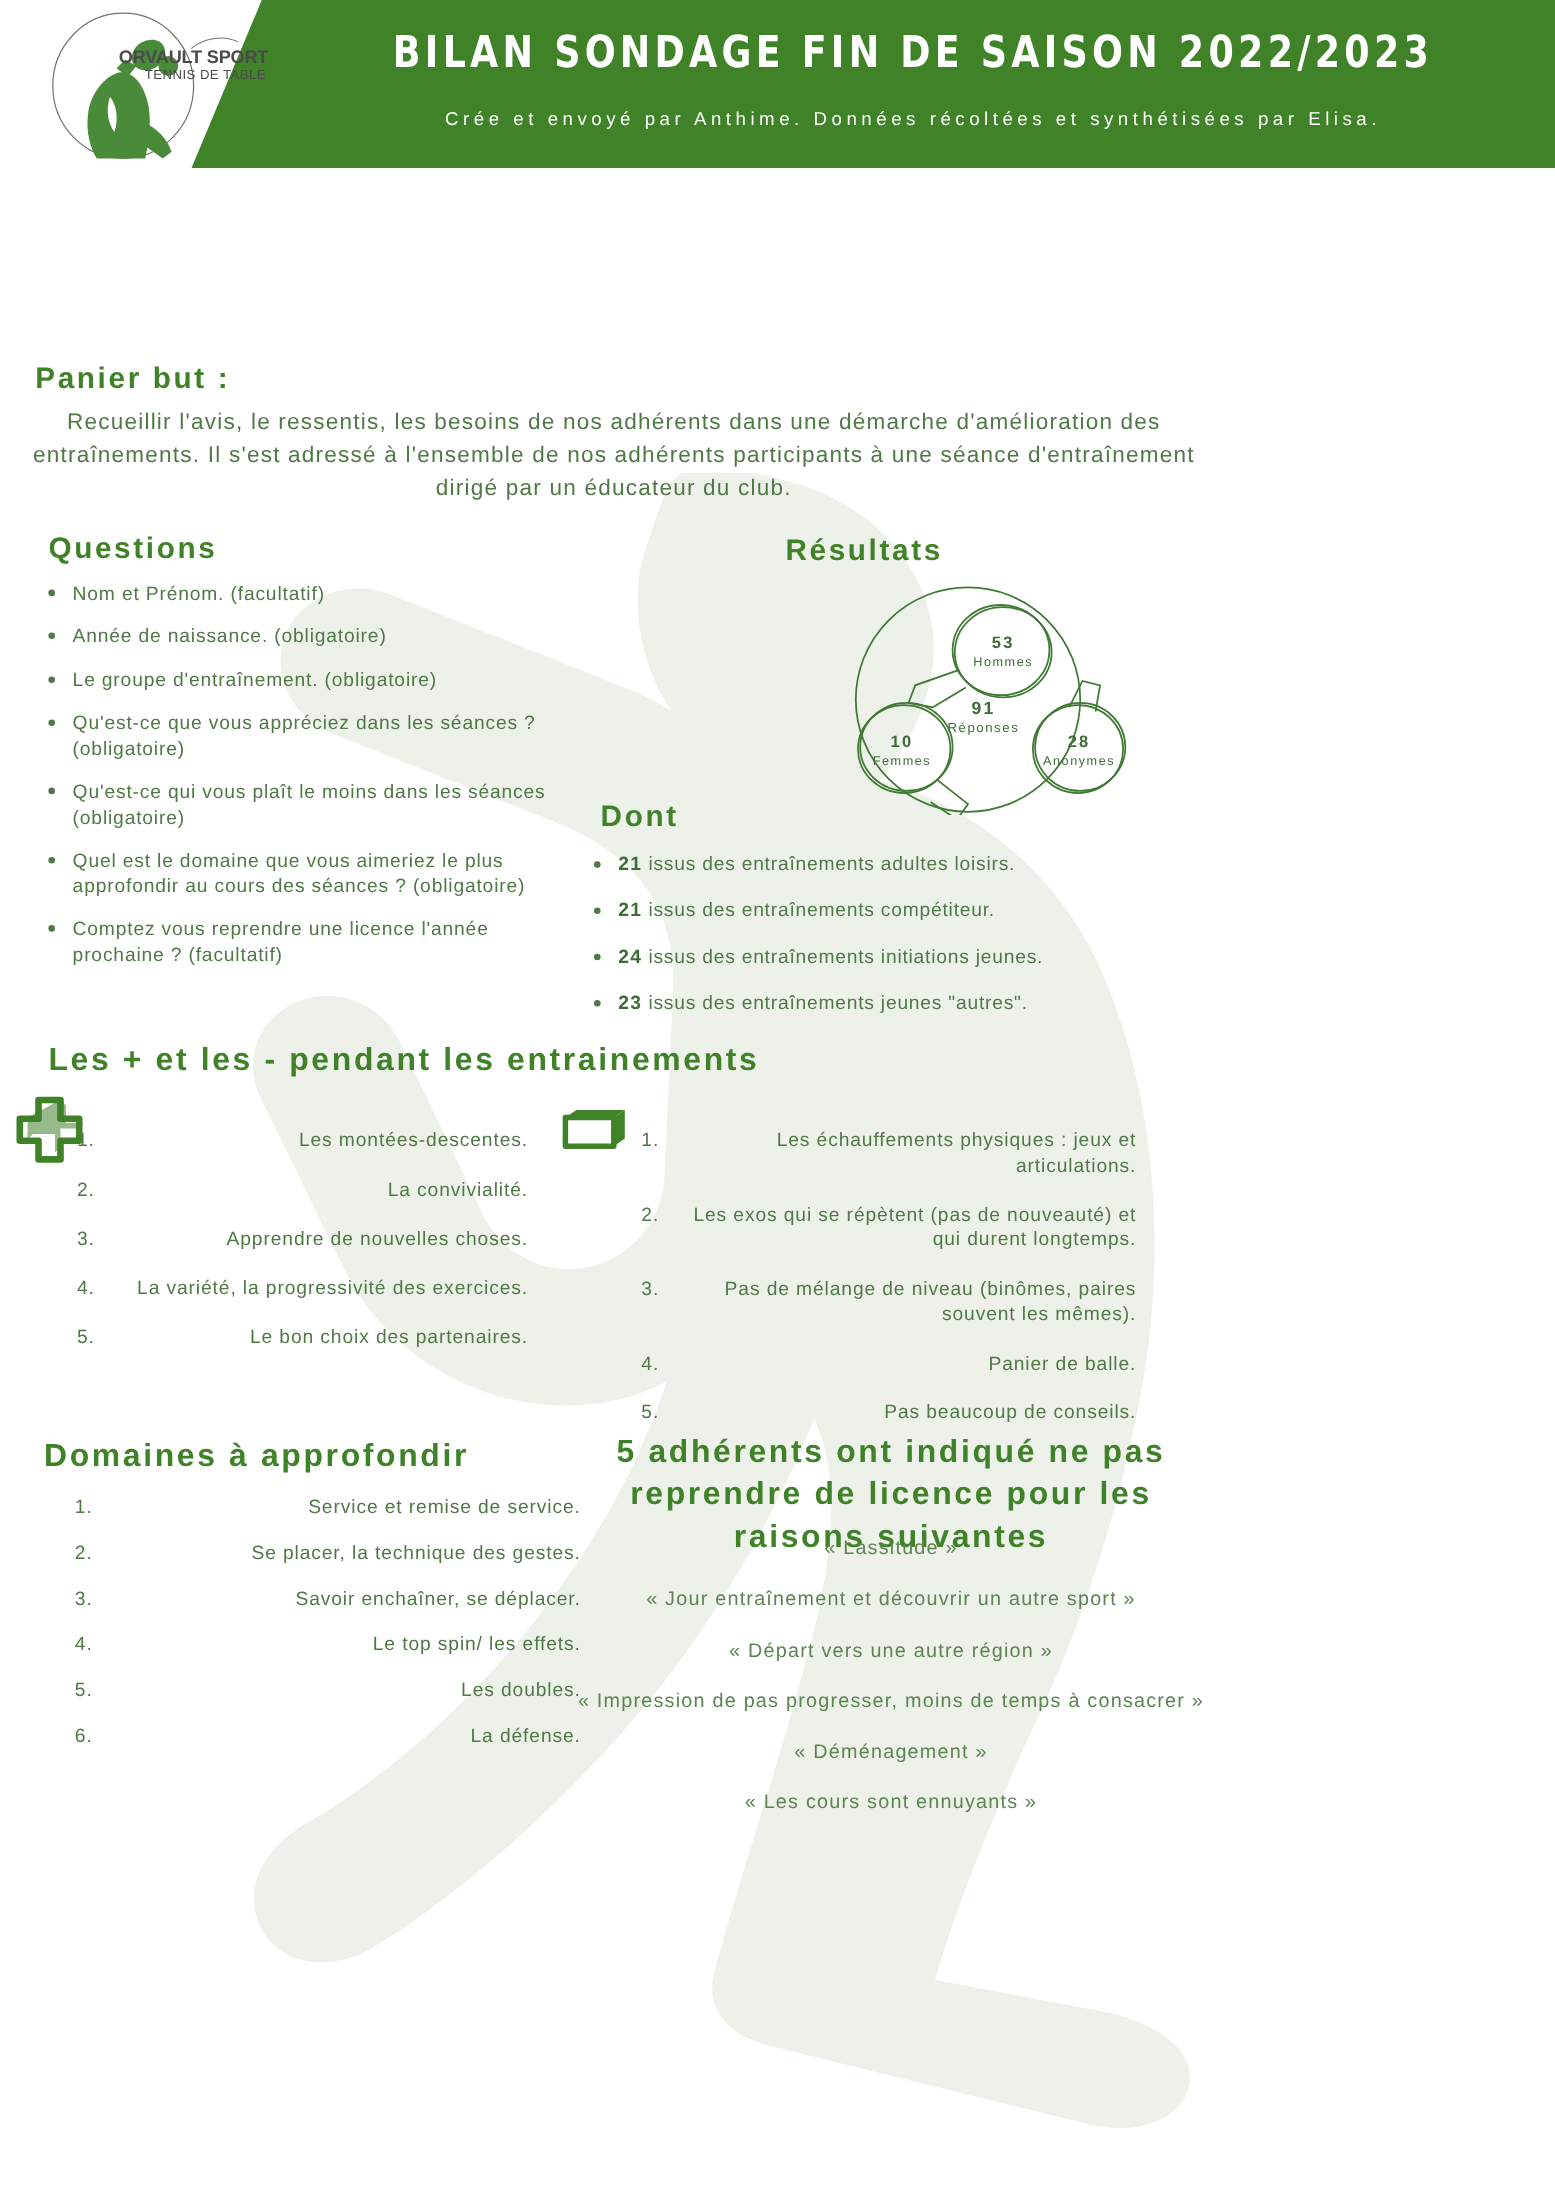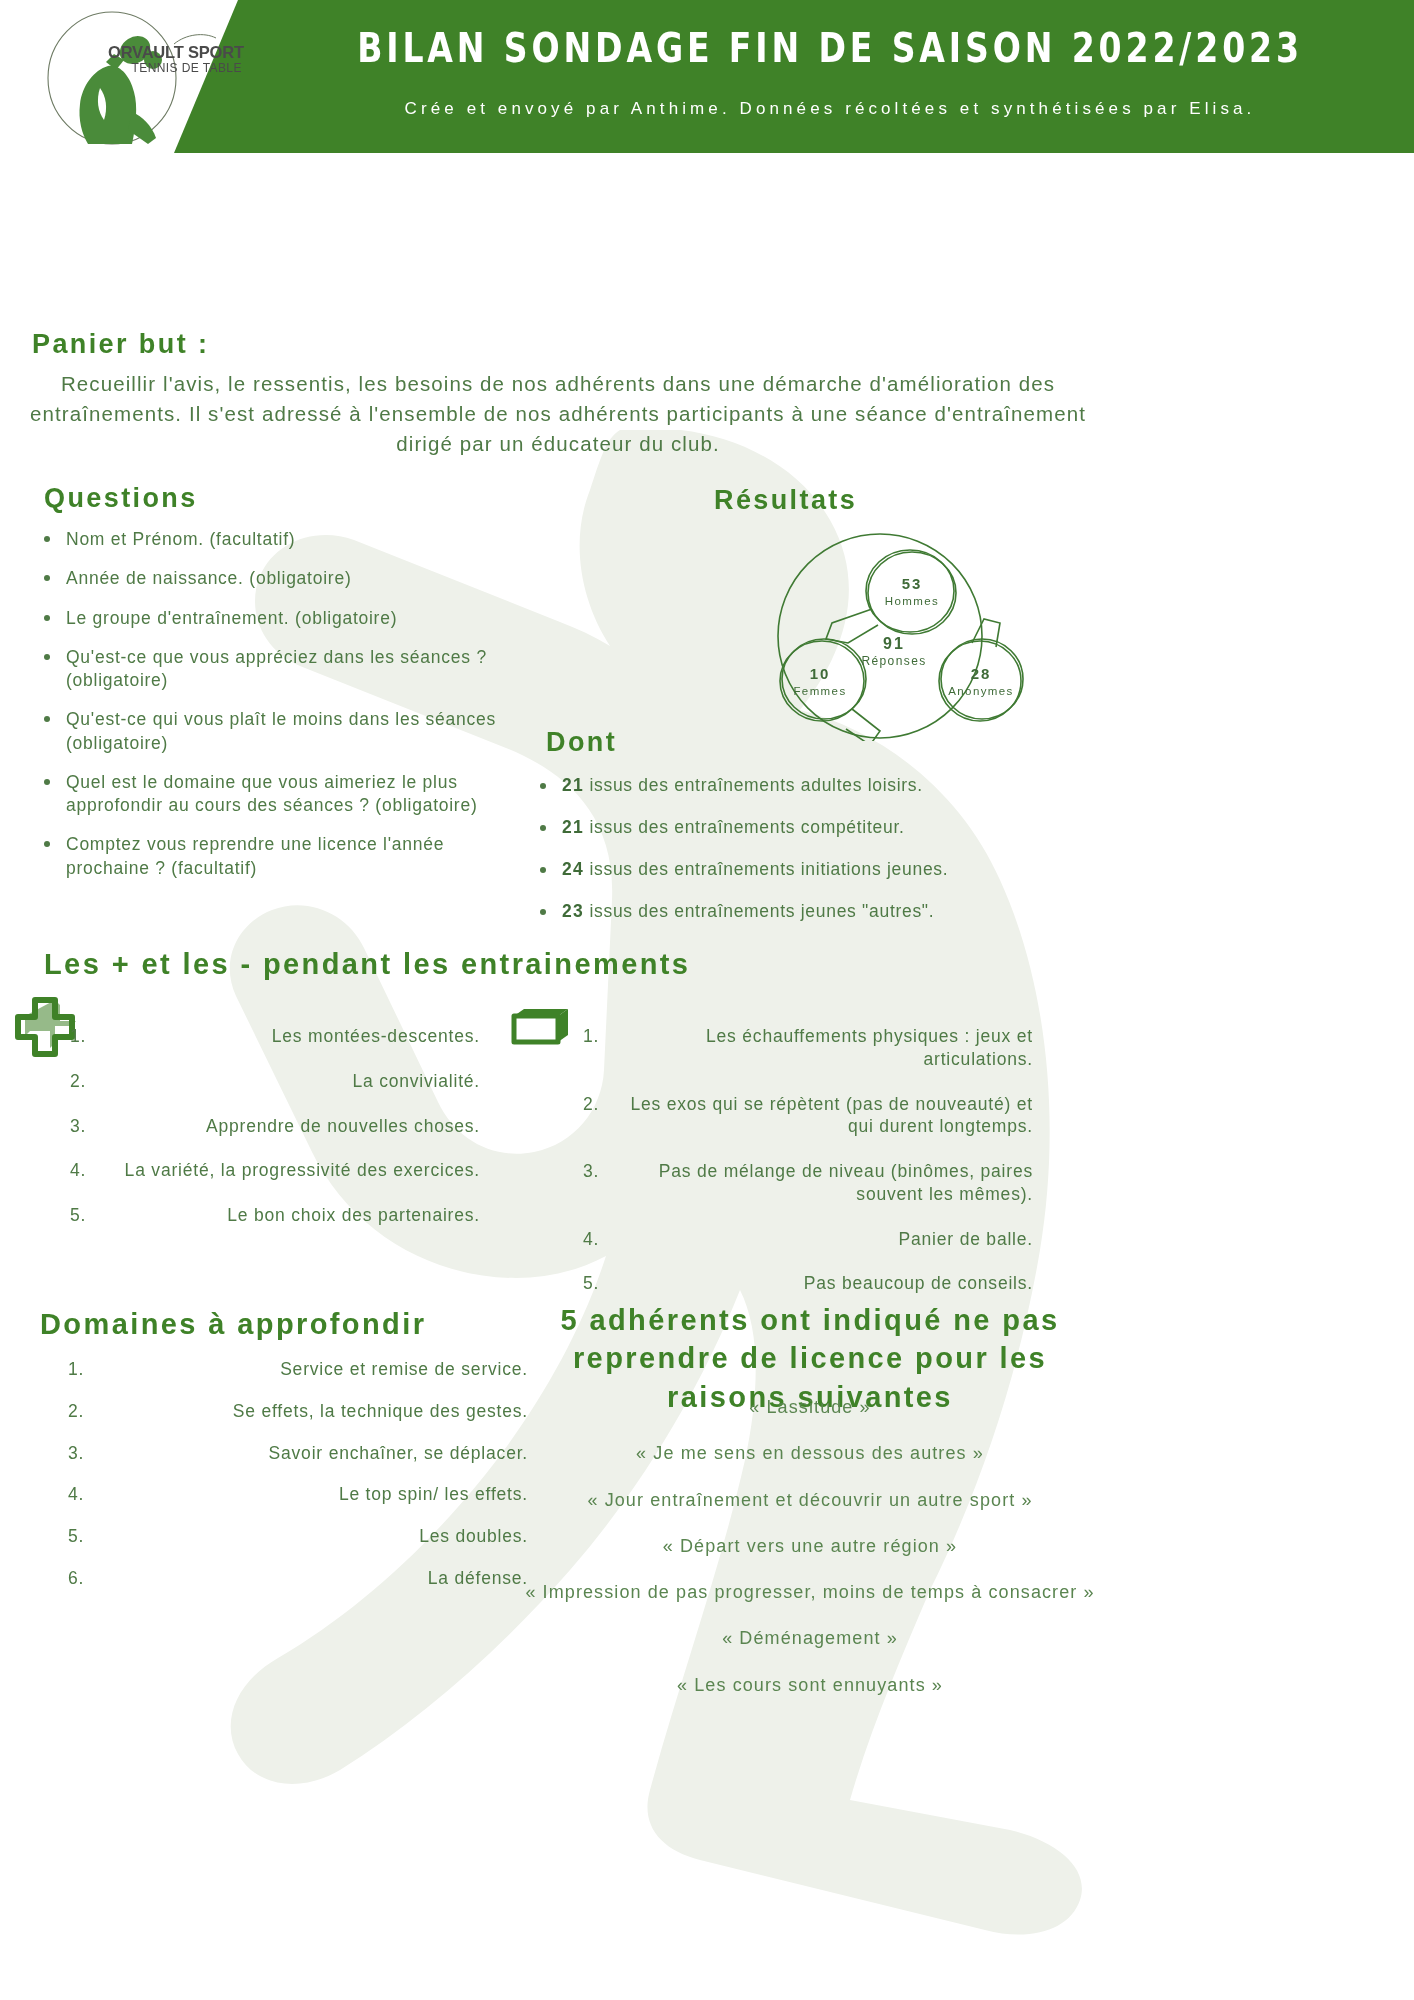--- a/index.html
+++ b/index.html
@@ -363,31 +363,30 @@
       <li>Les échauffements physiques : jeux et articulations.</li>
       <li>Les exos qui se répètent (pas de nouveauté) et qui durent longtemps.</li>
       <li>Pas de mélange de niveau (binômes, paires souvent les mêmes).</li>
       <li>Panier de balle.</li>
       <li>Pas beaucoup de conseils.</li>
     </ol>
 
   <h2 class="sec dom-title">Domaines à approfondir</h2>
   <ol class="ol-col dom-list">
       <li>Service et remise de service.</li>
-      <li>Se effets, la technique des gestes.</li>
+      <li>Se placer, la technique des gestes.</li>
       <li>Savoir enchaîner, se déplacer.</li>
       <li>Le top spin/ les effets.</li>
       <li>Les doubles.</li>
       <li>La défense.</li>
     </ol>
 
   <h2 class="sec raisons-title">5 adhérents ont indiqué ne pas reprendre de licence pour les raisons suivantes</h2>
   <ul class="raisons-list">
       <li>« Lassitude »</li>
-      <li>« Je me sens en dessous des autres »</li>
       <li>« Jour entraînement et découvrir un autre sport »</li>
       <li>« Départ vers une autre région »</li>
       <li>« Impression de pas progresser, moins de temps à consacrer »</li>
       <li>« Déménagement »</li>
       <li>« Les cours sont ennuyants »</li>
     </ul>
 
 </div>
 
 </body></html>

